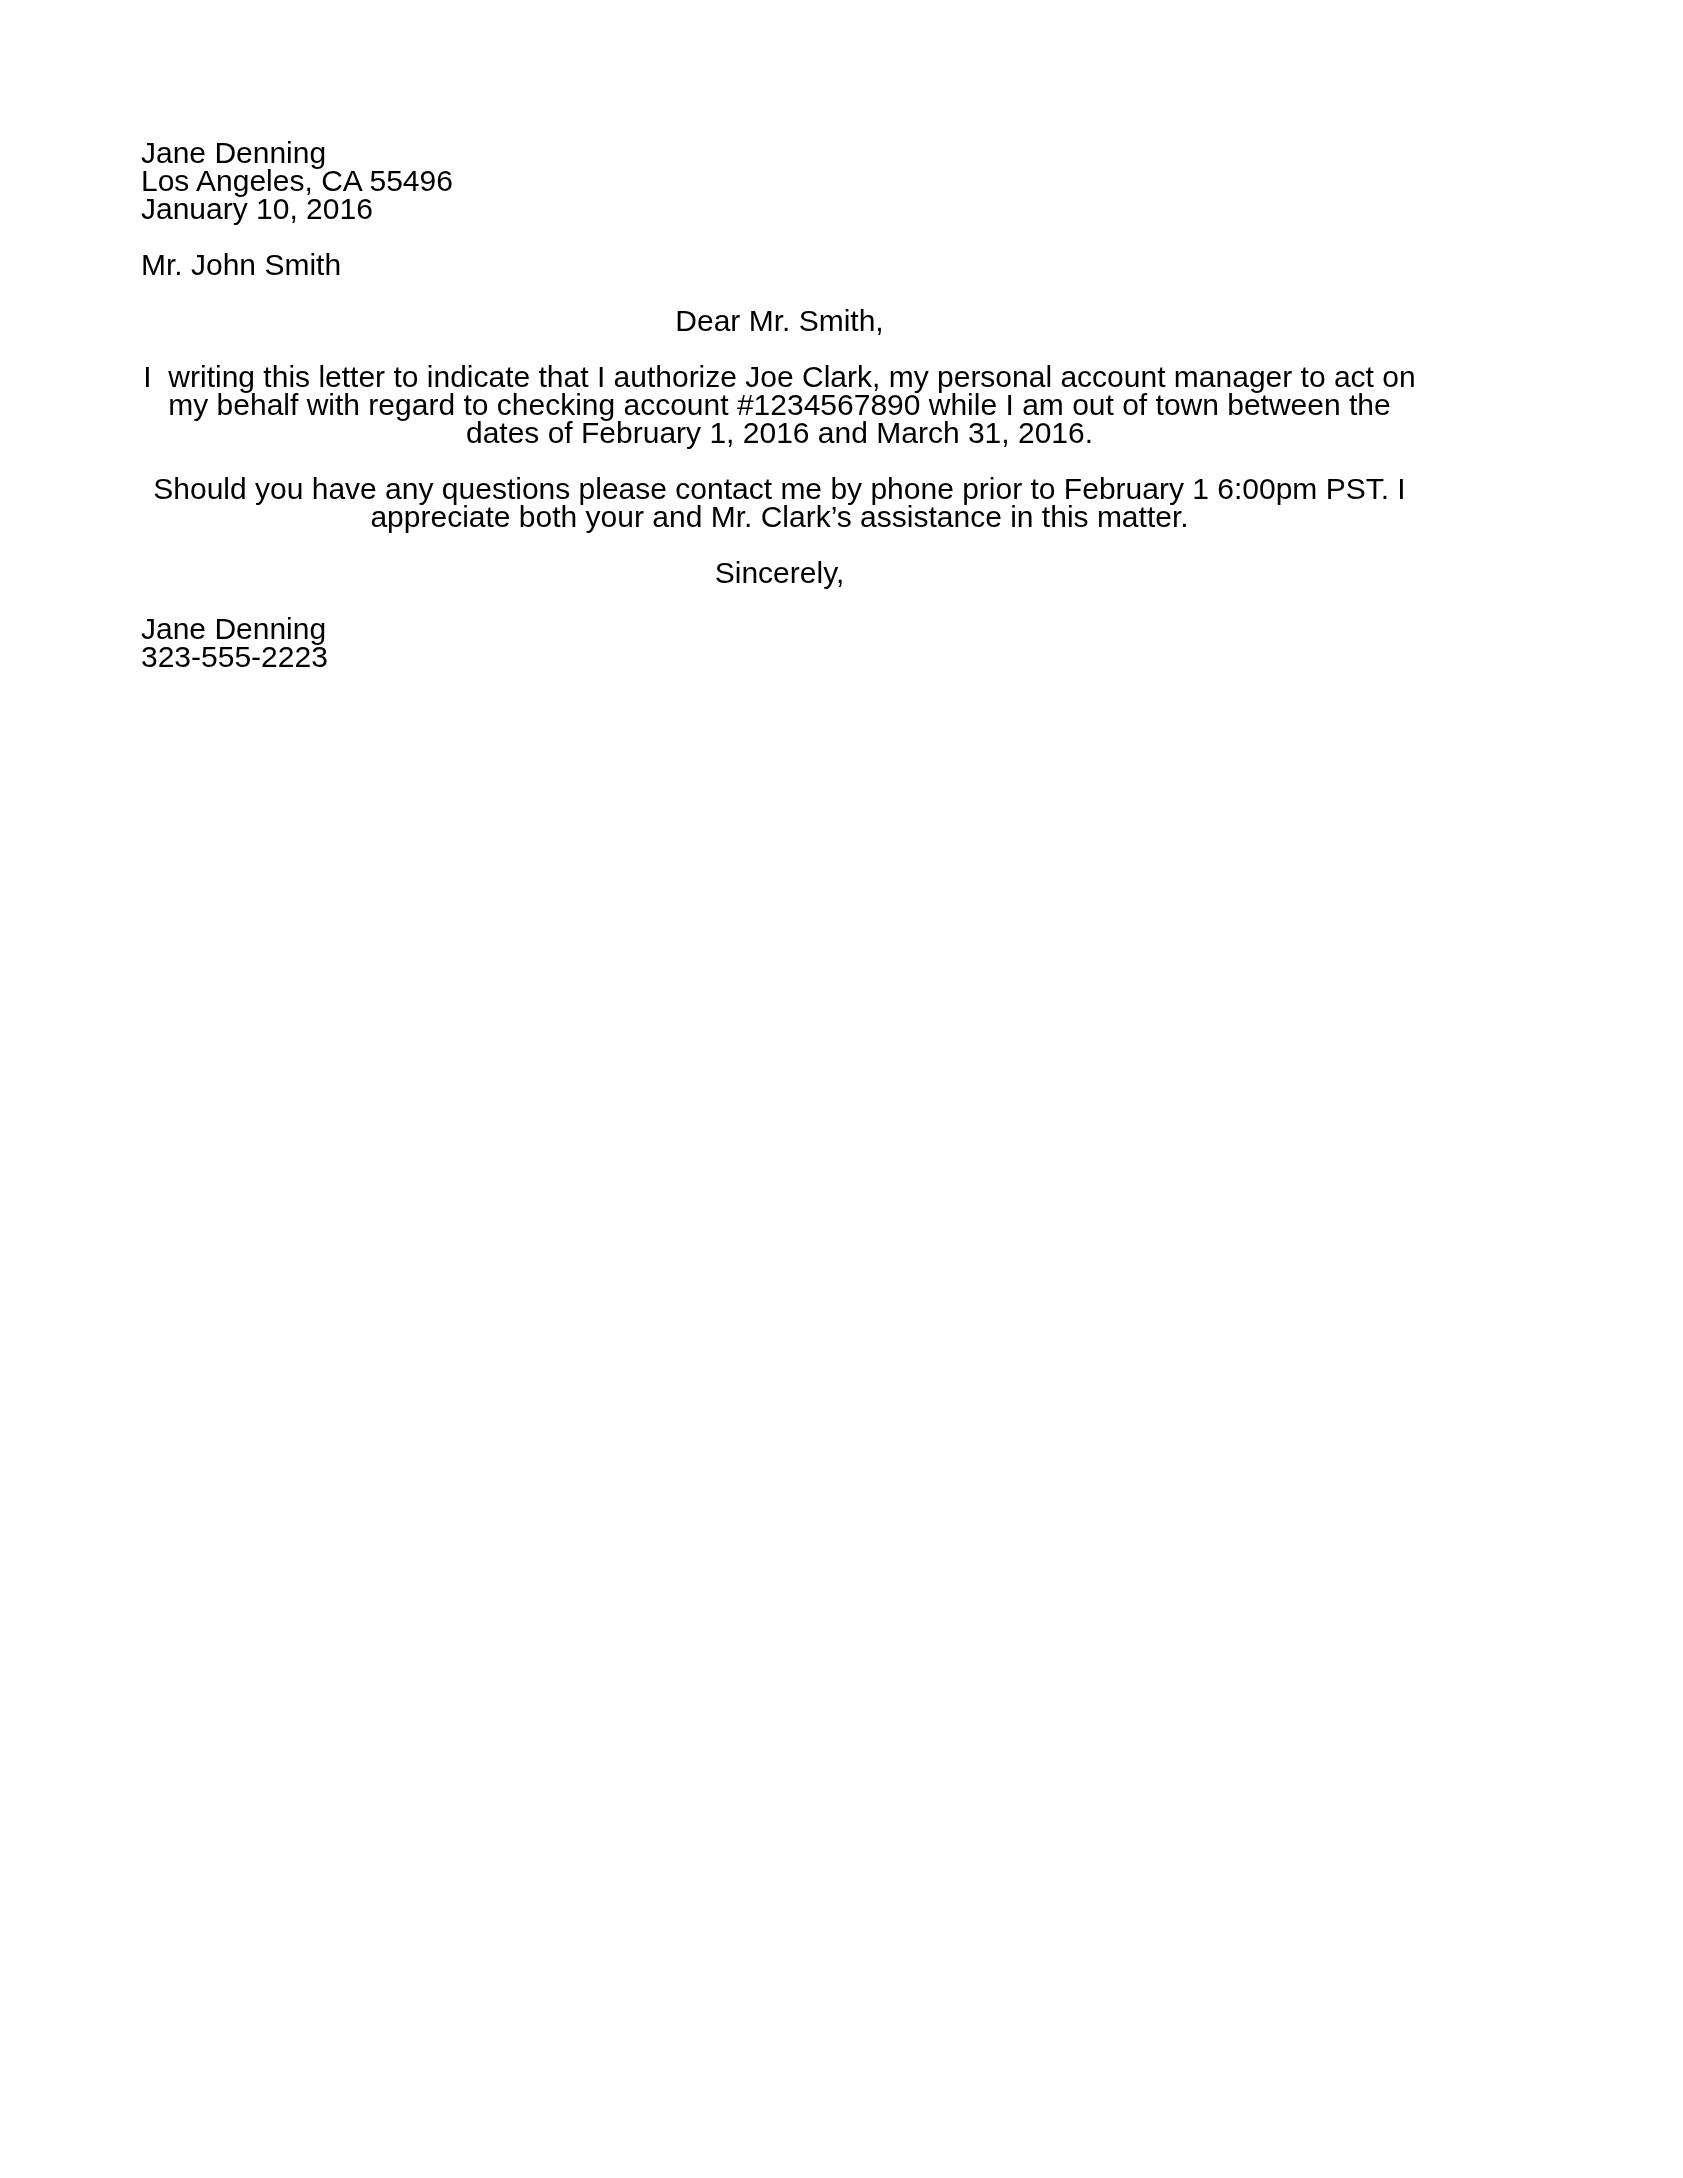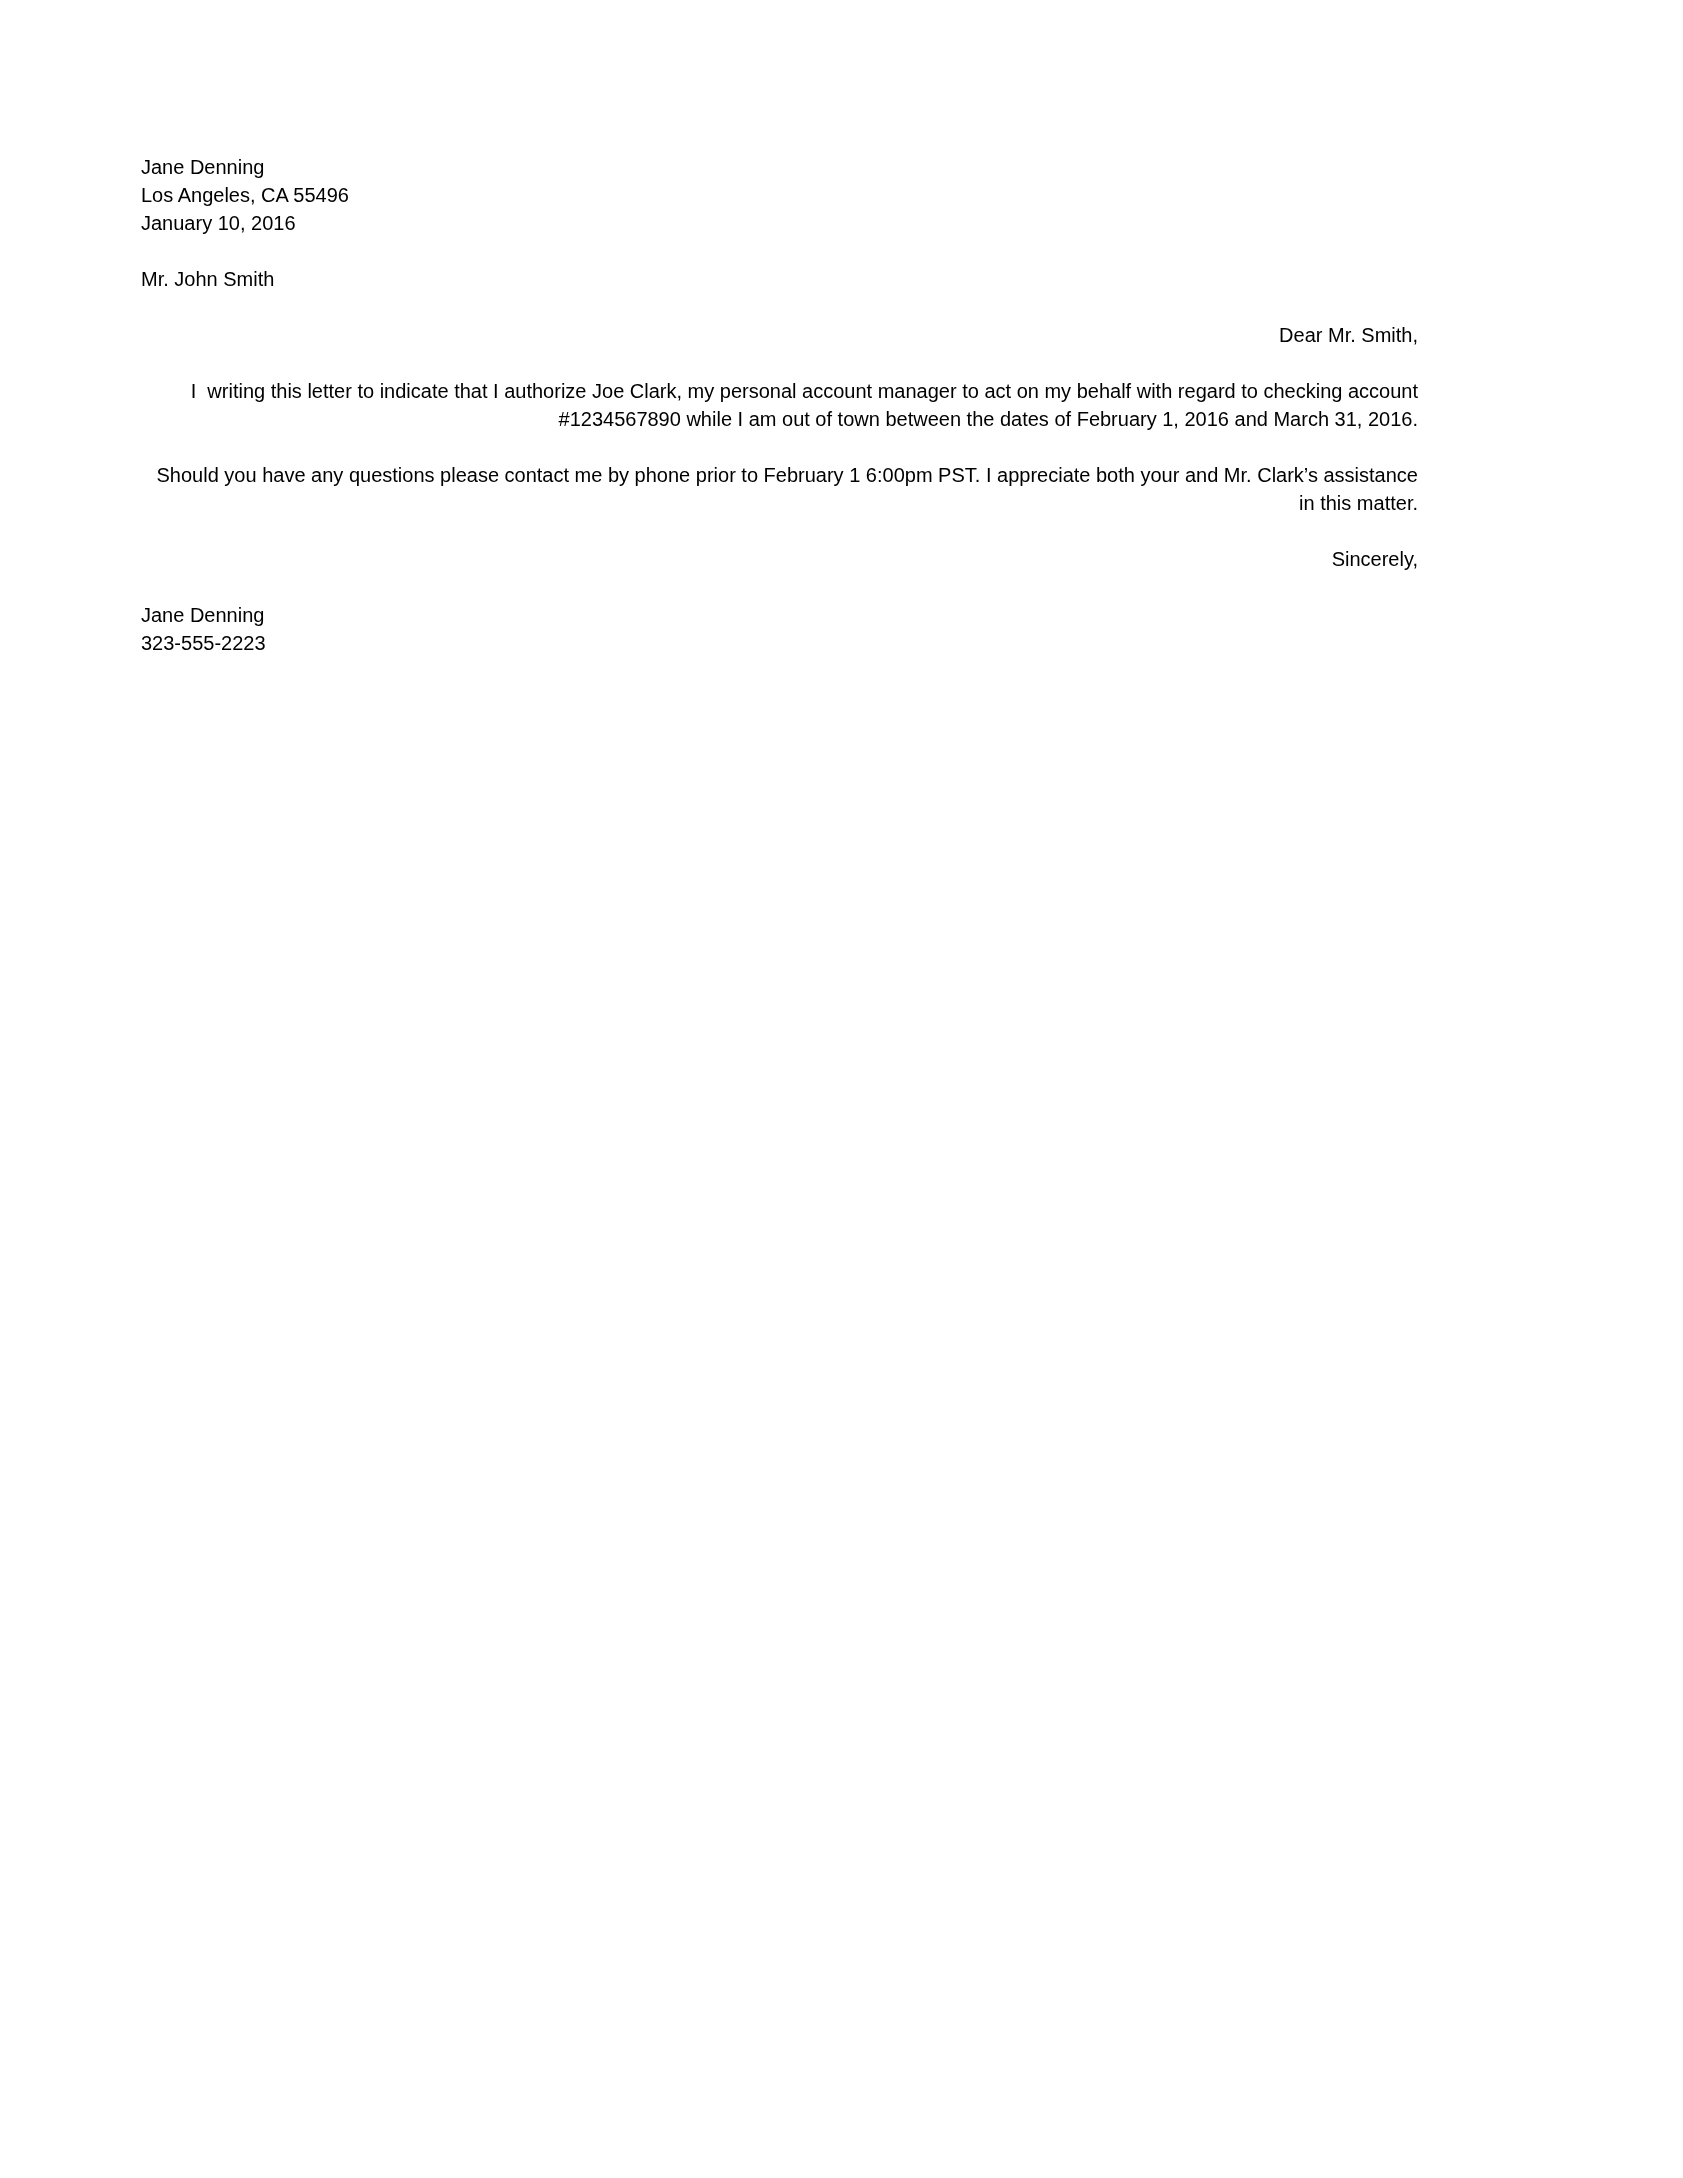--- a/index.html
+++ b/index.html
@@ -13,45 +13,45 @@
     width: 1683px;
     height: 2178px;
     background: #ffffff;
     margin: 0 auto;
     overflow: hidden;
     box-sizing: border-box;
   }
   .letter {
     position: absolute;
     left: 141px;
-    top: 153px;
+    top: 139px;
     width: 1317px;
     font-family: "Liberation Sans", "DejaVu Sans", sans-serif;
-    font-size: 20px;
+    font-size: 30px;
     line-height: 28px;
     color: #000000;
     font-weight: 400;
     -webkit-font-smoothing: antialiased;
   }
   .block {
     margin: 0 0 28px 0;
     padding: 0;
   }
   .block:last-child {
     margin-bottom: 0;
   }
   .line {
     display: block;
     white-space: pre-wrap;
   }
   .para {
     margin: 0 0 28px 0;
     padding: 0;
     white-space: pre-wrap;
-    text-align: right;
+    text-align: center;
     width: 1277px;
   }
   .sign-off {
     margin: 0 0 28px 0;
   }
 </style>
 </head>
 <body>
 
 <div class="page">

